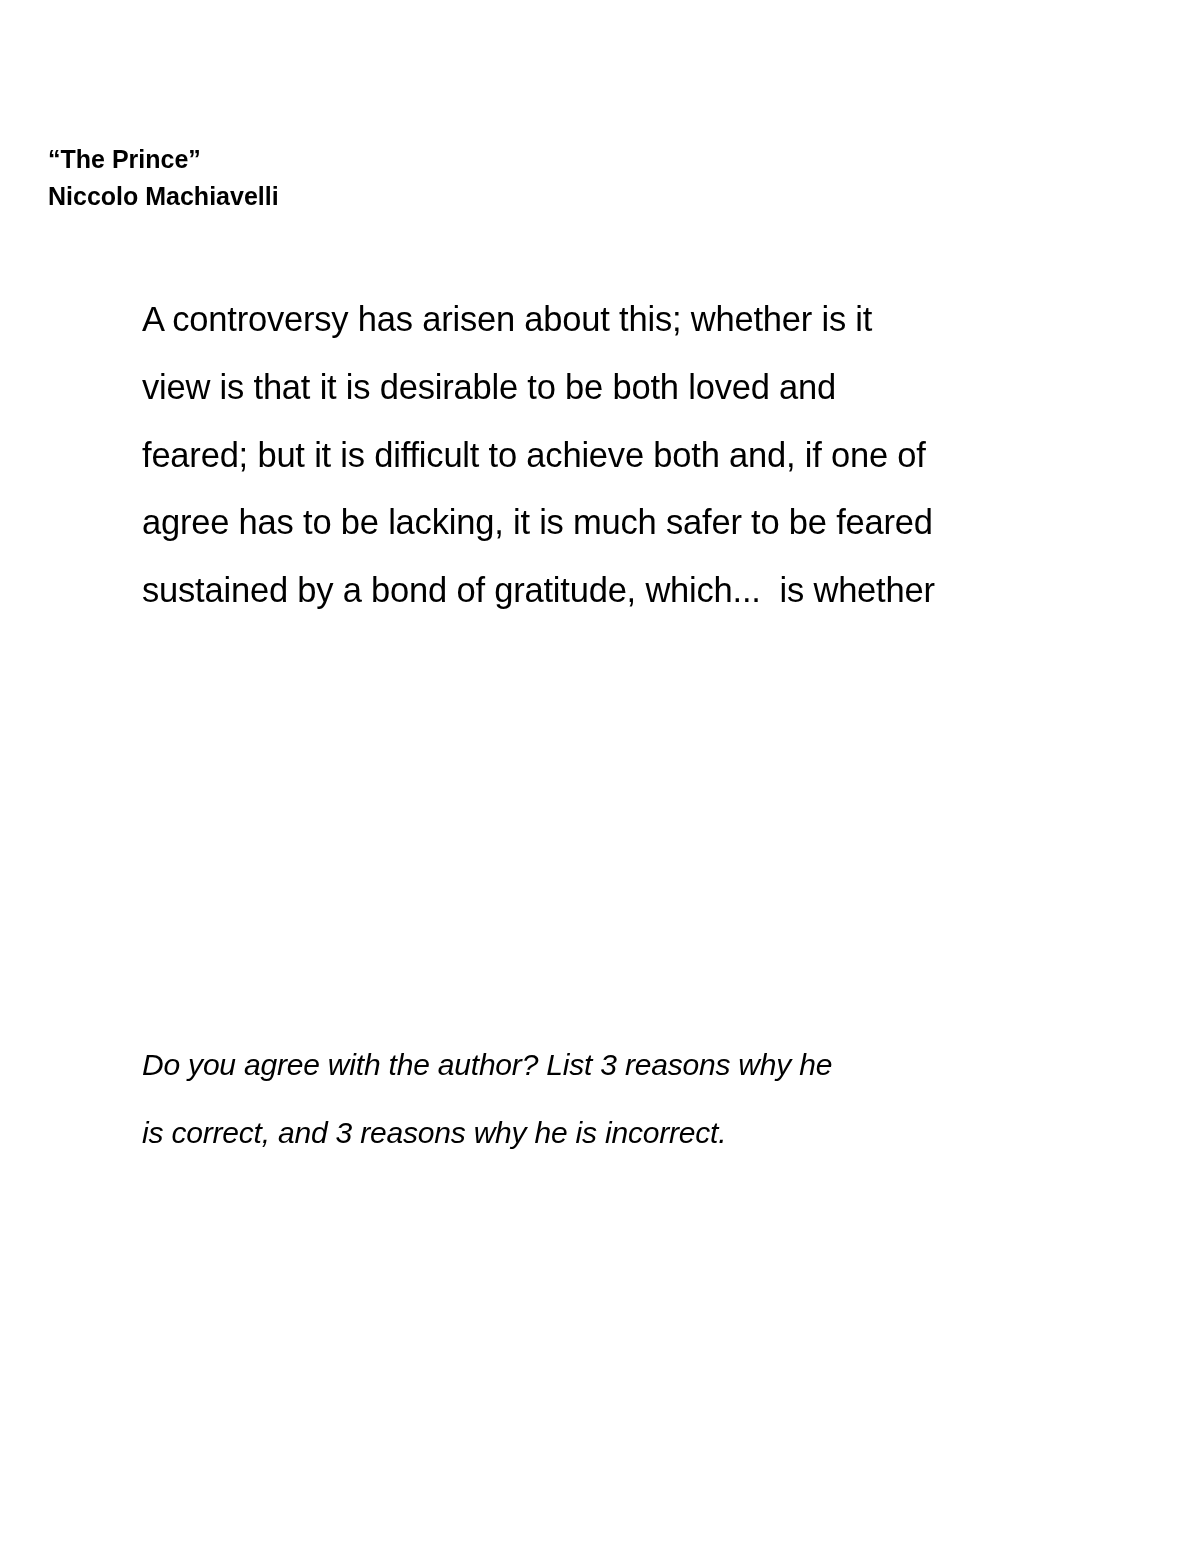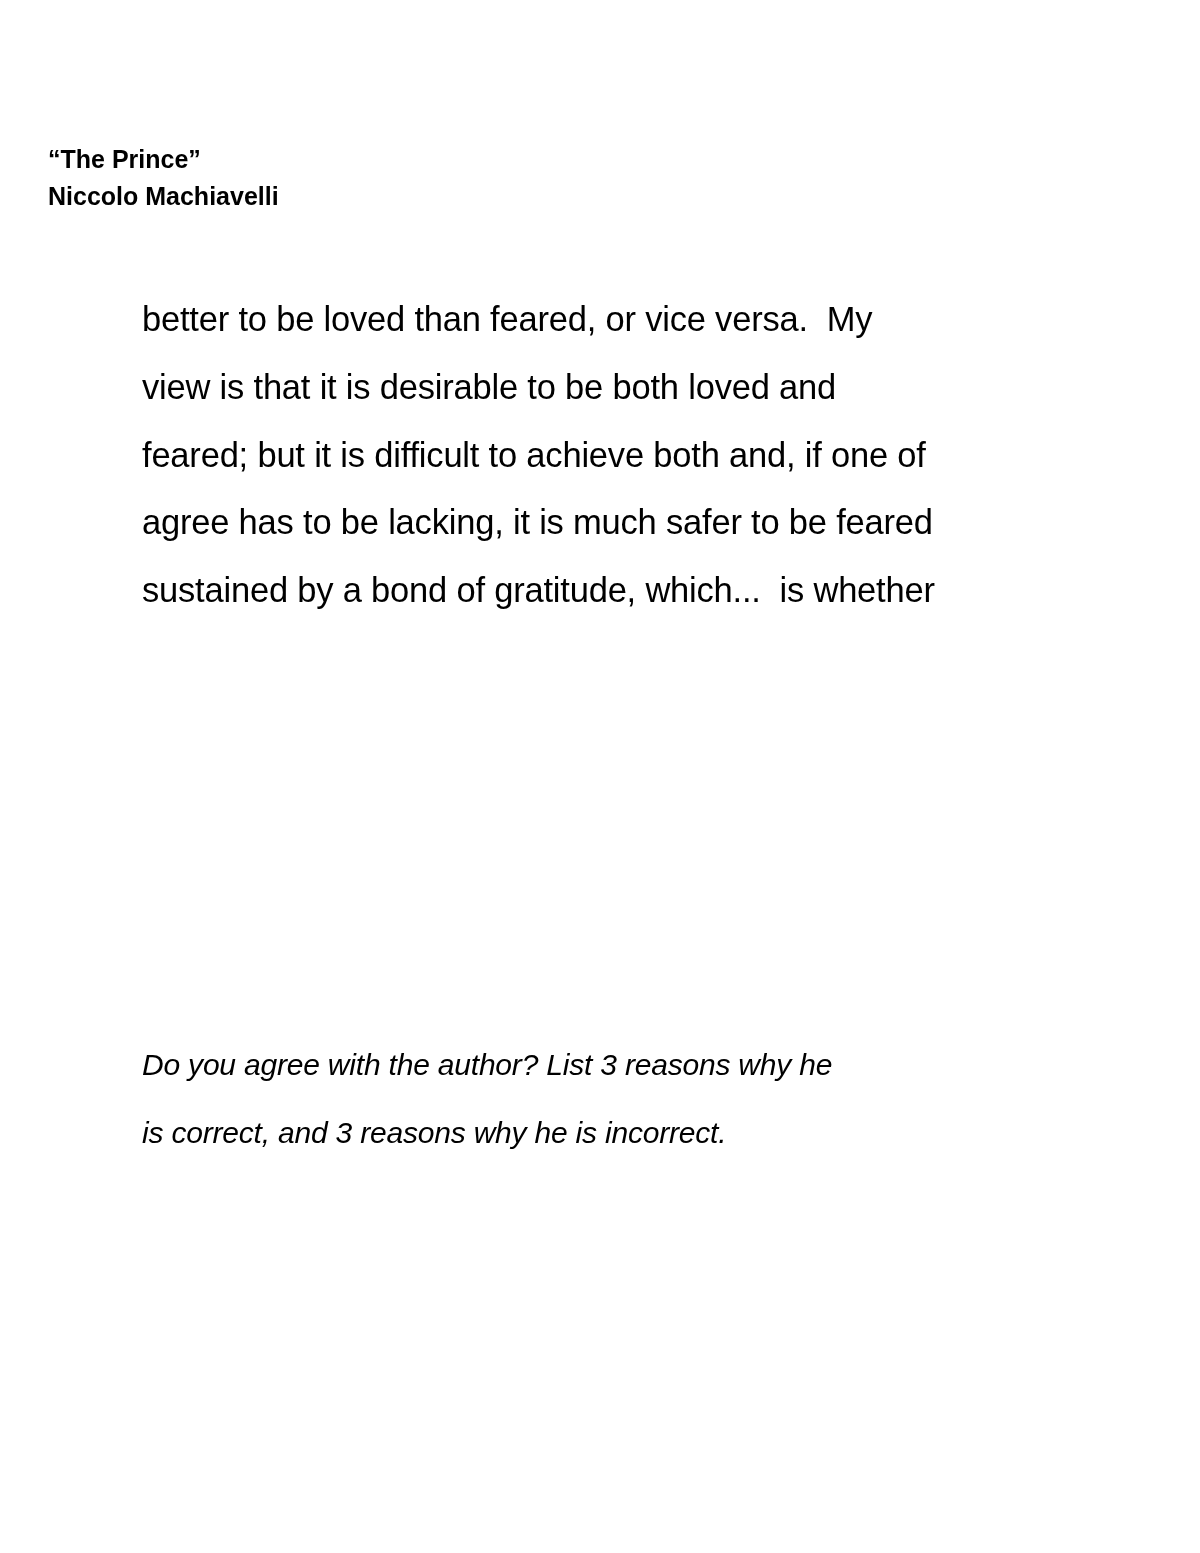--- a/index.html
+++ b/index.html
@@ -64,21 +64,21 @@
 <body>
 
 <div class="page">
 
   <div class="title-block">
     <span class="title-line">“The Prince”</span>
     <span class="title-line">Niccolo Machiavelli</span>
   </div>
 
   <div class="body-text">
-    <span class="line">better to be loved than feared, or vice versa.  My</span>
+    <span class="line">A controversy has arisen about this; whether is it</span>
     <span class="line">view is that it is desirable to be both loved and</span>
     <span class="line">feared; but it is difficult to achieve both and, if one of</span>
     <span class="line">agree has to be lacking, it is much safer to be feared</span>
     <span class="line">sustained by a bond of gratitude, which...  is whether</span>
   </div>
 
   <div class="question">
     <span class="line">Do you agree with the author? List 3 reasons why he</span>
     <span class="line">is correct, and 3 reasons why he is incorrect.</span>
   </div>

